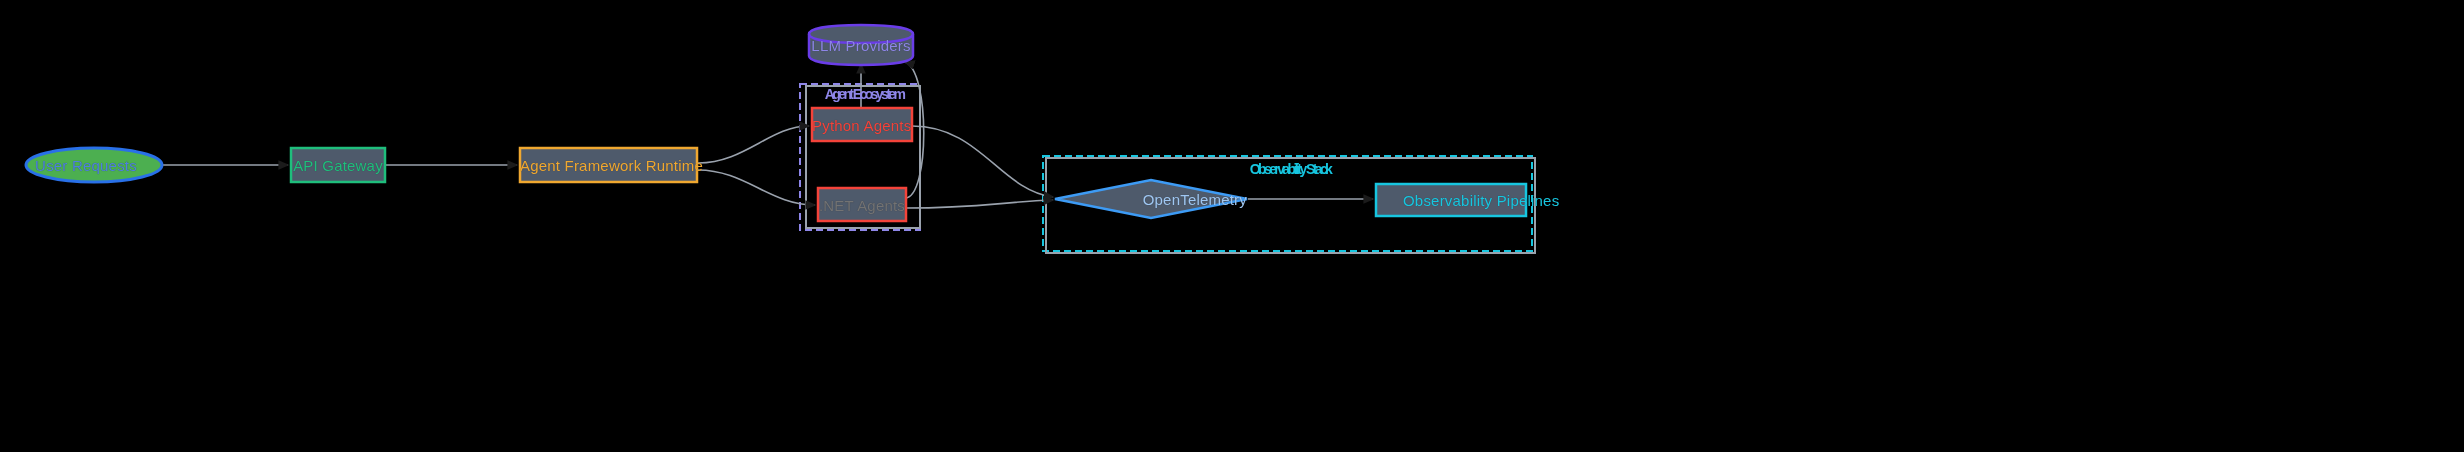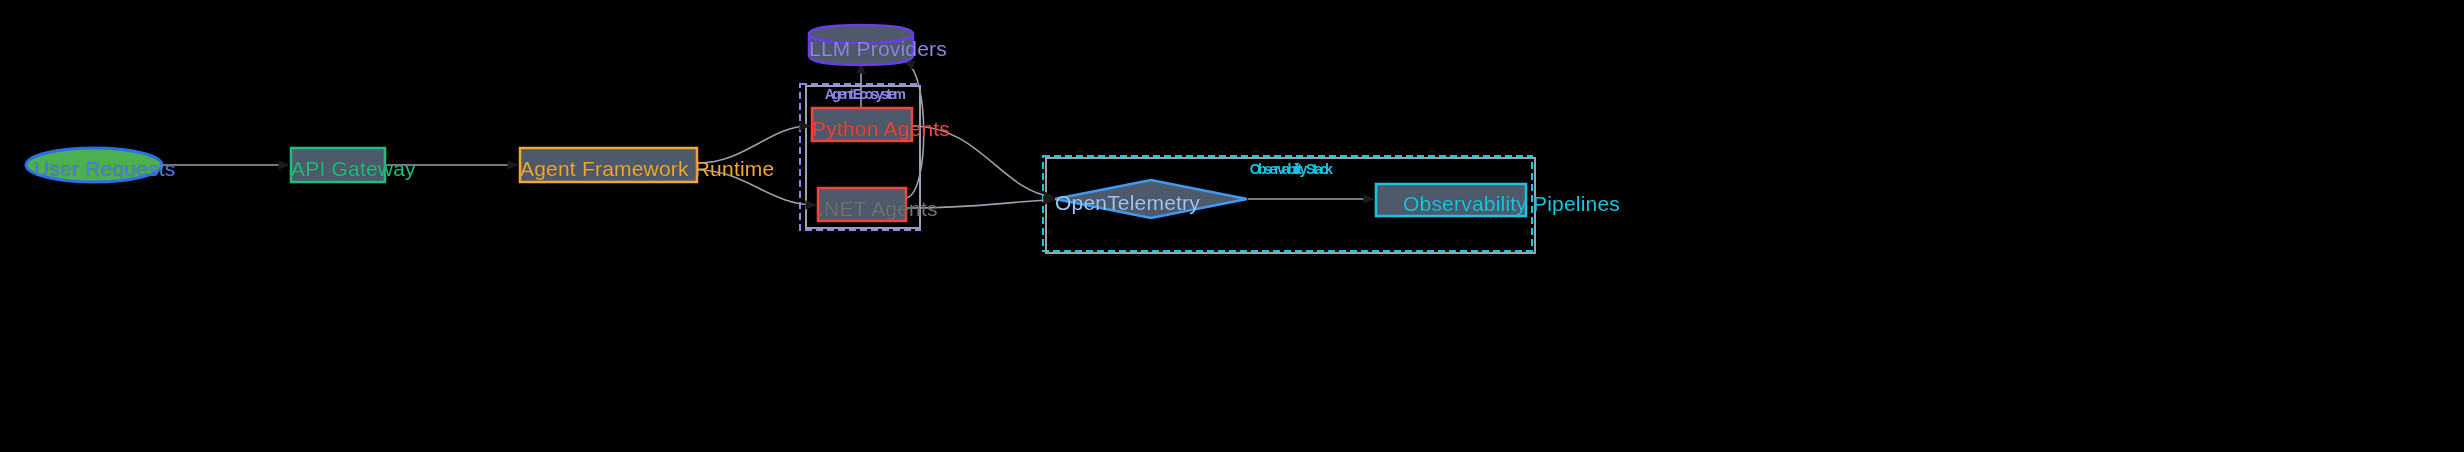--- a/index.html
+++ b/index.html
@@ -19,21 +19,21 @@
     position: absolute;
     left: 0;
     top: 0;
     width: 2464px;
     height: 452px;
     overflow: visible;
   }
   .node-label {
     position: absolute;
     white-space: nowrap;
-    font-size: 21px;
+    font-size: 15px;
     letter-spacing: 0.2px;
     pointer-events: none;
     text-shadow: 0 0 1px rgba(0,0,0,0.35);
   }
   .cluster-label {
     position: absolute;
     white-space: nowrap;
     font-size: 14px;
     font-weight: bold;
     letter-spacing: -2.6px;
@@ -118,33 +118,33 @@
 
     <g>
       <polygon points="1055,199 1151,180 1247,199 1151,218" fill="#4e5a6b" stroke="#3d9bf5" stroke-width="2.5"></polygon>
     </g>
 
     <g>
       <rect x="1376" y="184" width="150" height="32" fill="#4e5a6b" stroke="#17c6e0" stroke-width="2.5"></rect>
     </g>
   </svg>
 
-  <div class="node-label" style="left:26px; top:157px; width:120px; text-align:center; color:#4f7fe0;margin-left:8px;">User Requests</div>
+  <div class="node-label" style="left:26px; top:157px; width:120px; text-align:center; color:#4f7fe0;">User Requests</div>
 
   <div class="node-label" style="left:291px; top:157px; width:94px; text-align:center; color:#1fbe7c;">API Gateway</div>
 
   <div class="node-label" style="left:520px; top:157px; width:177px; text-align:left; color:#f0a830;">Agent Framework Runtime</div>
 
   <div class="node-label" style="left:809px; top:37px; width:104px; text-align:center; color:#8e86e8;">LLM Providers</div>
 
   <div class="node-label" style="left:812px; top:117px; width:80px; text-align:center; color:#f4433a;">Python Agents</div>
 
   <div class="node-label" style="left:818px; top:197px; width:88px; text-align:center; color:#737373;">.NET Agents</div>
 
-  <div class="node-label" style="left:1055px; top:191px; width:192px; text-align:left; color:#9fc7f2;">OpenTelemetry</div>
+  <div class="node-label" style="left:1055px; top:191px; width:192px; text-align:right; color:#9fc7f2;">OpenTelemetry</div>
 
   <div class="node-label" style="left:1376px; top:192px; width:150px; text-align:center; color:#17c6e0;padding-left:27px;">Observability Pipelines</div>
 
   <div class="cluster-label" style="left:812px; top:86px; width:104px; text-align:center; color:#8e86e8;">Agent Ecosystem</div>
 
   <div class="cluster-label" style="left:1215px; top:161px; width:150px; text-align:center; color:#17c6e0;">Observability Stack</div>
 
 </div>
 
 </body></html>

